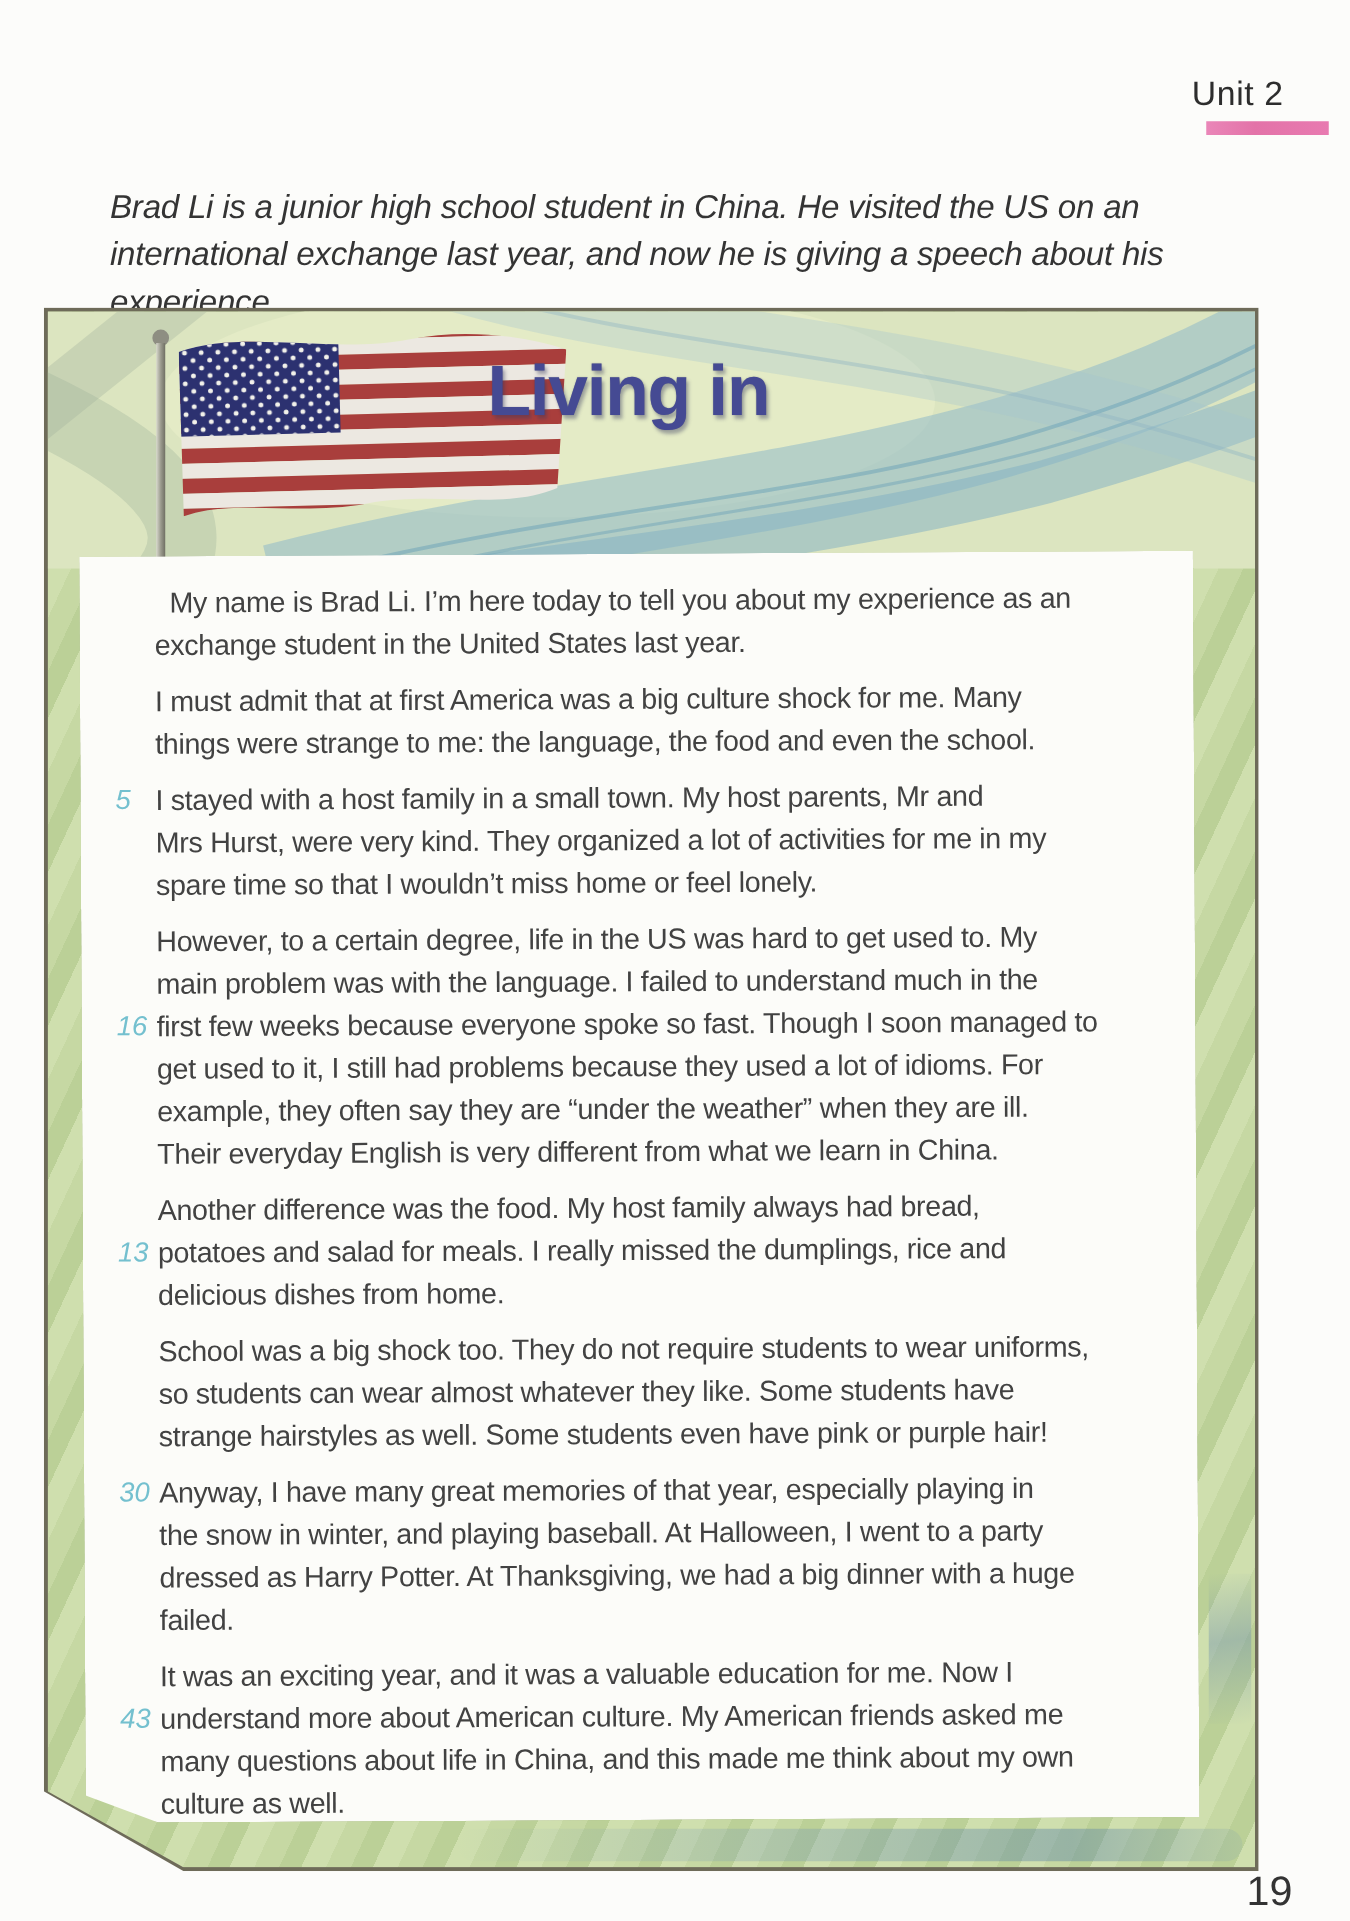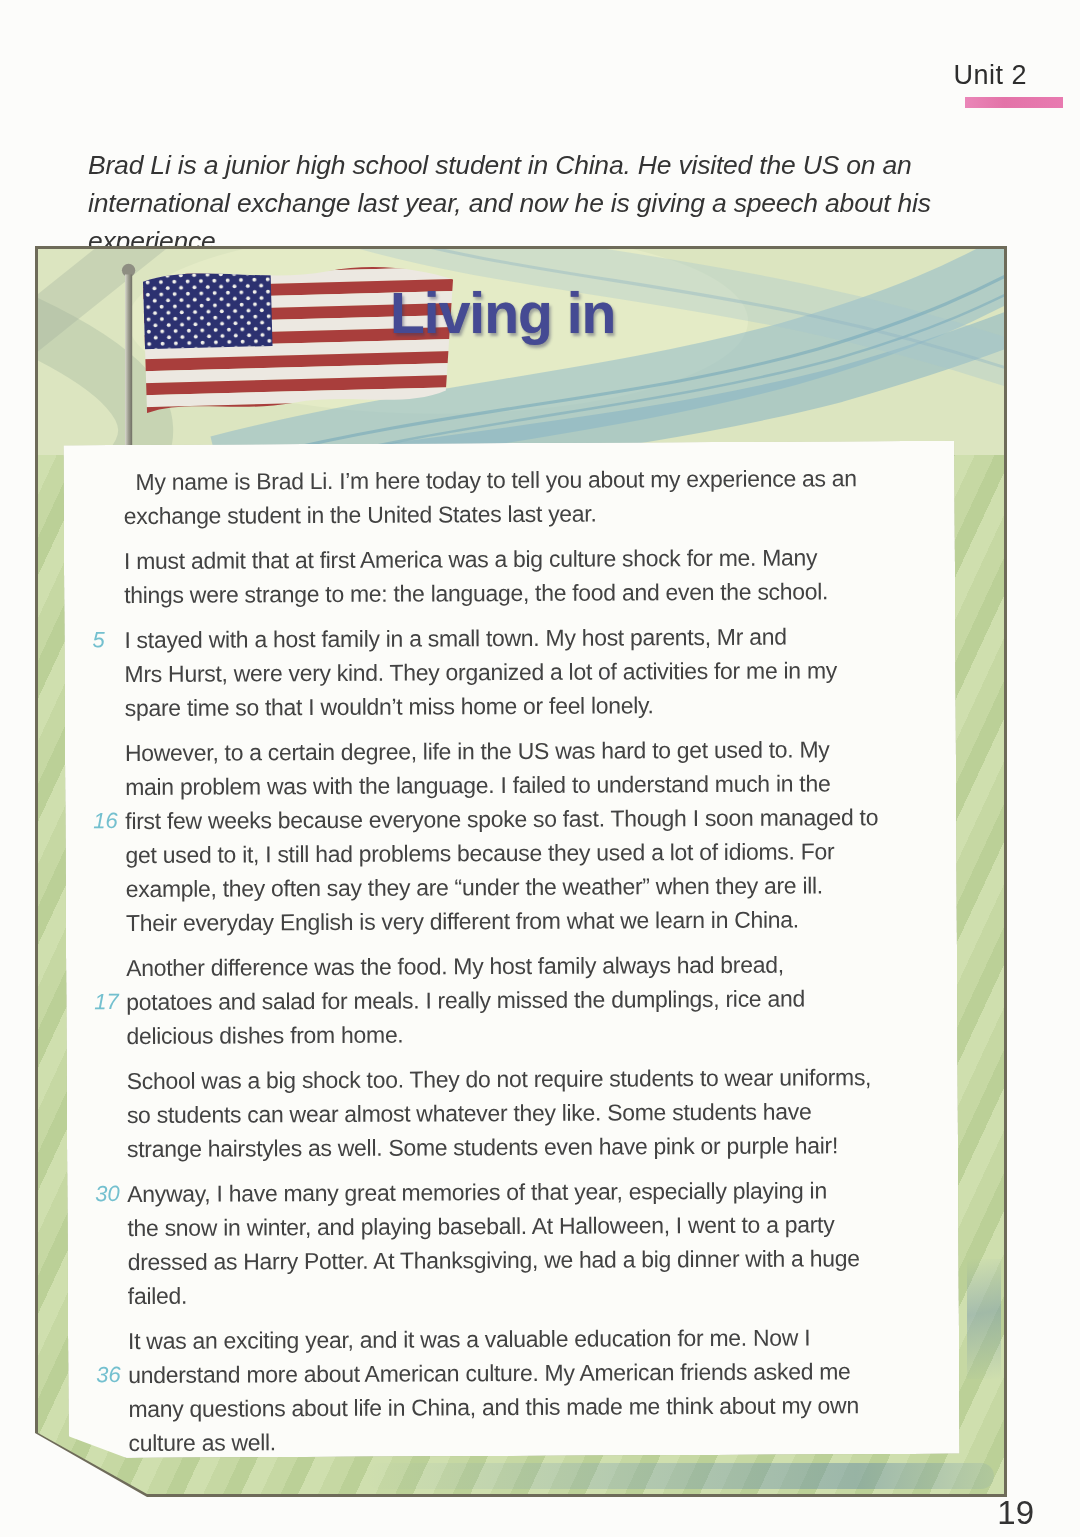--- a/index.html
+++ b/index.html
@@ -208,21 +208,21 @@
               <span class="lineno"></span>
               <span class="ltext">Their everyday English is very different from what we learn in China.</span>
             </div>
           </div>
           <div class="para">
             <div class="line">
               <span class="lineno"></span>
               <span class="ltext">Another difference was the food. My host family always had bread,</span>
             </div>
             <div class="line">
-              <span class="lineno">17</span>
+              <span class="lineno">13</span>
               <span class="ltext">potatoes and salad for meals. I really missed the dumplings, rice and</span>
             </div>
             <div class="line">
               <span class="lineno"></span>
               <span class="ltext">delicious dishes from home.</span>
             </div>
           </div>
           <div class="para">
             <div class="line">
               <span class="lineno"></span>
@@ -254,21 +254,21 @@
               <span class="lineno"></span>
               <span class="ltext">failed.</span>
             </div>
           </div>
           <div class="para">
             <div class="line">
               <span class="lineno"></span>
               <span class="ltext">It was an exciting year, and it was a valuable education for me. Now I</span>
             </div>
             <div class="line">
-              <span class="lineno">36</span>
+              <span class="lineno">43</span>
               <span class="ltext">understand more about American culture. My American friends asked me</span>
             </div>
             <div class="line">
               <span class="lineno"></span>
               <span class="ltext">many questions about life in China, and this made me think about my own</span>
             </div>
             <div class="line">
               <span class="lineno"></span>
               <span class="ltext">culture as well.</span>
             </div>

